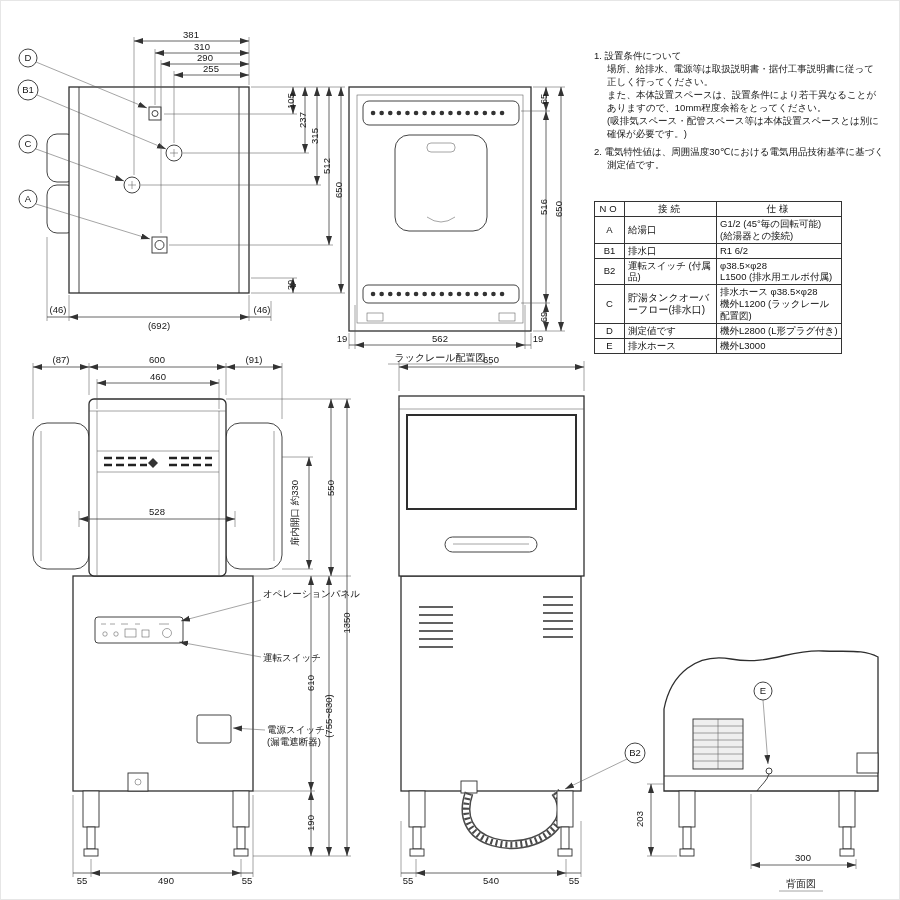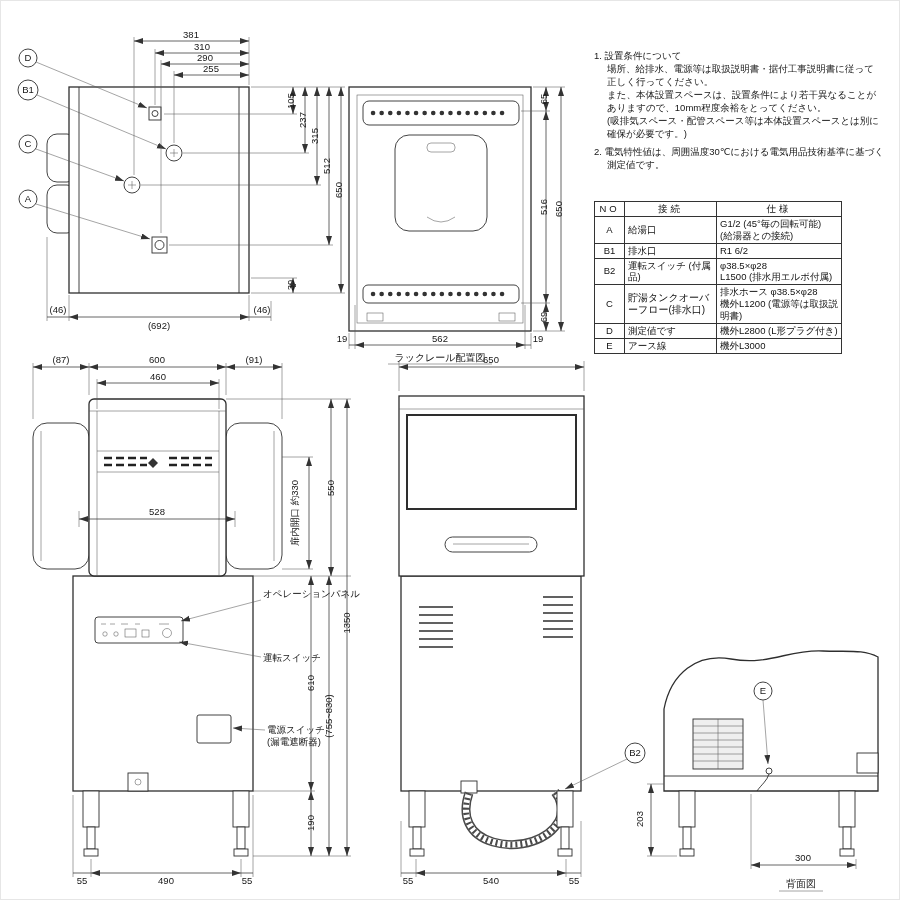--- a/index.html
+++ b/index.html
@@ -378,28 +378,28 @@
     <tr>
       <td class="c">B2</td>
       <td>運転スイッチ (付属品)</td>
       <td class="pre">φ38.5×φ28
 L1500 (排水用エルボ付属)</td>
     </tr>
     <tr>
       <td class="c">C</td>
       <td class="xs">貯湯タンクオーバーフロー(排水口)</td>
       <td class="pre">排水ホース φ38.5×φ28
-機外L1200 (電源等は取扱説明書)</td>
+機外L1200 (ラックレール配置図)</td>
     </tr>
     <tr>
       <td class="c">D</td>
       <td>測定値です</td>
       <td class="pre">機外L2800 (L形プラグ付き)</td>
     </tr>
     <tr>
       <td class="c">E</td>
-      <td>アース線</td>
+      <td>排水ホース</td>
       <td class="pre">機外L3000</td>
     </tr>
   </tbody>
 </table>
 
 </div>
 
 </body></html>

